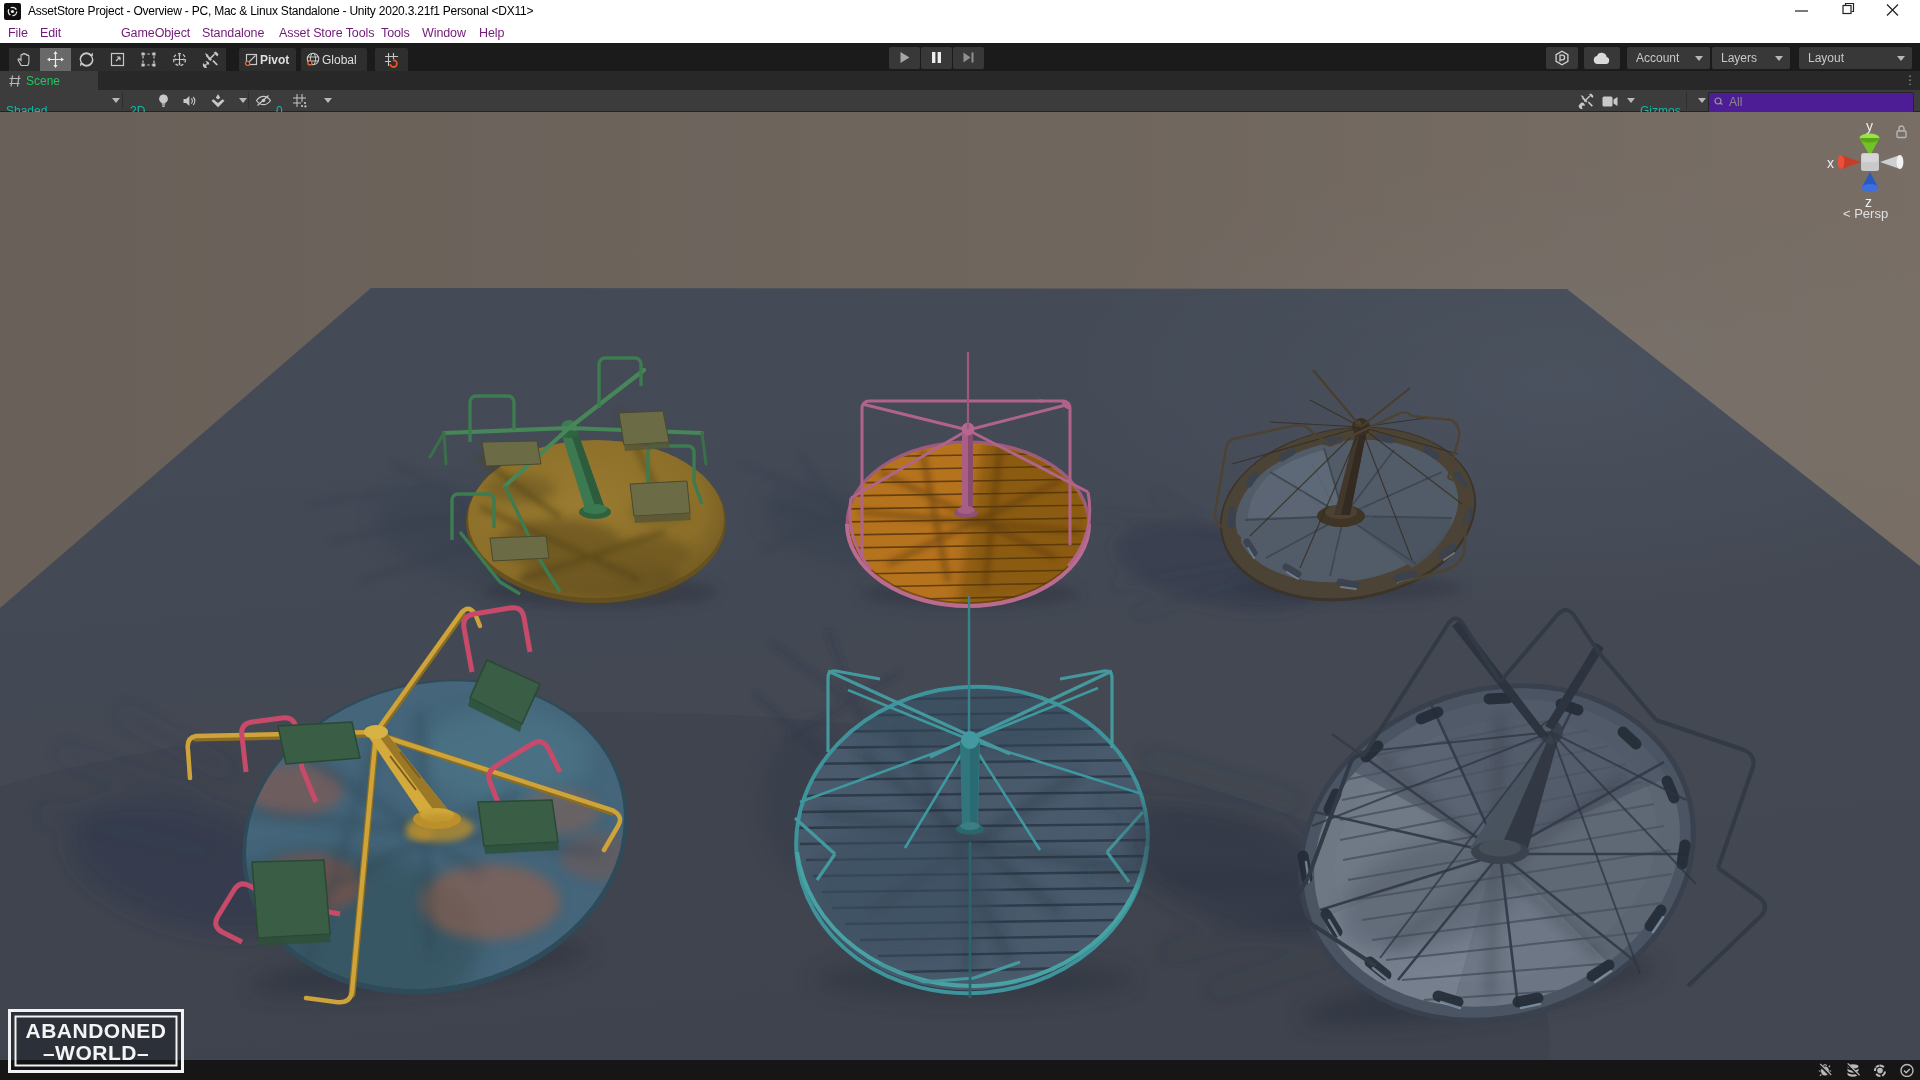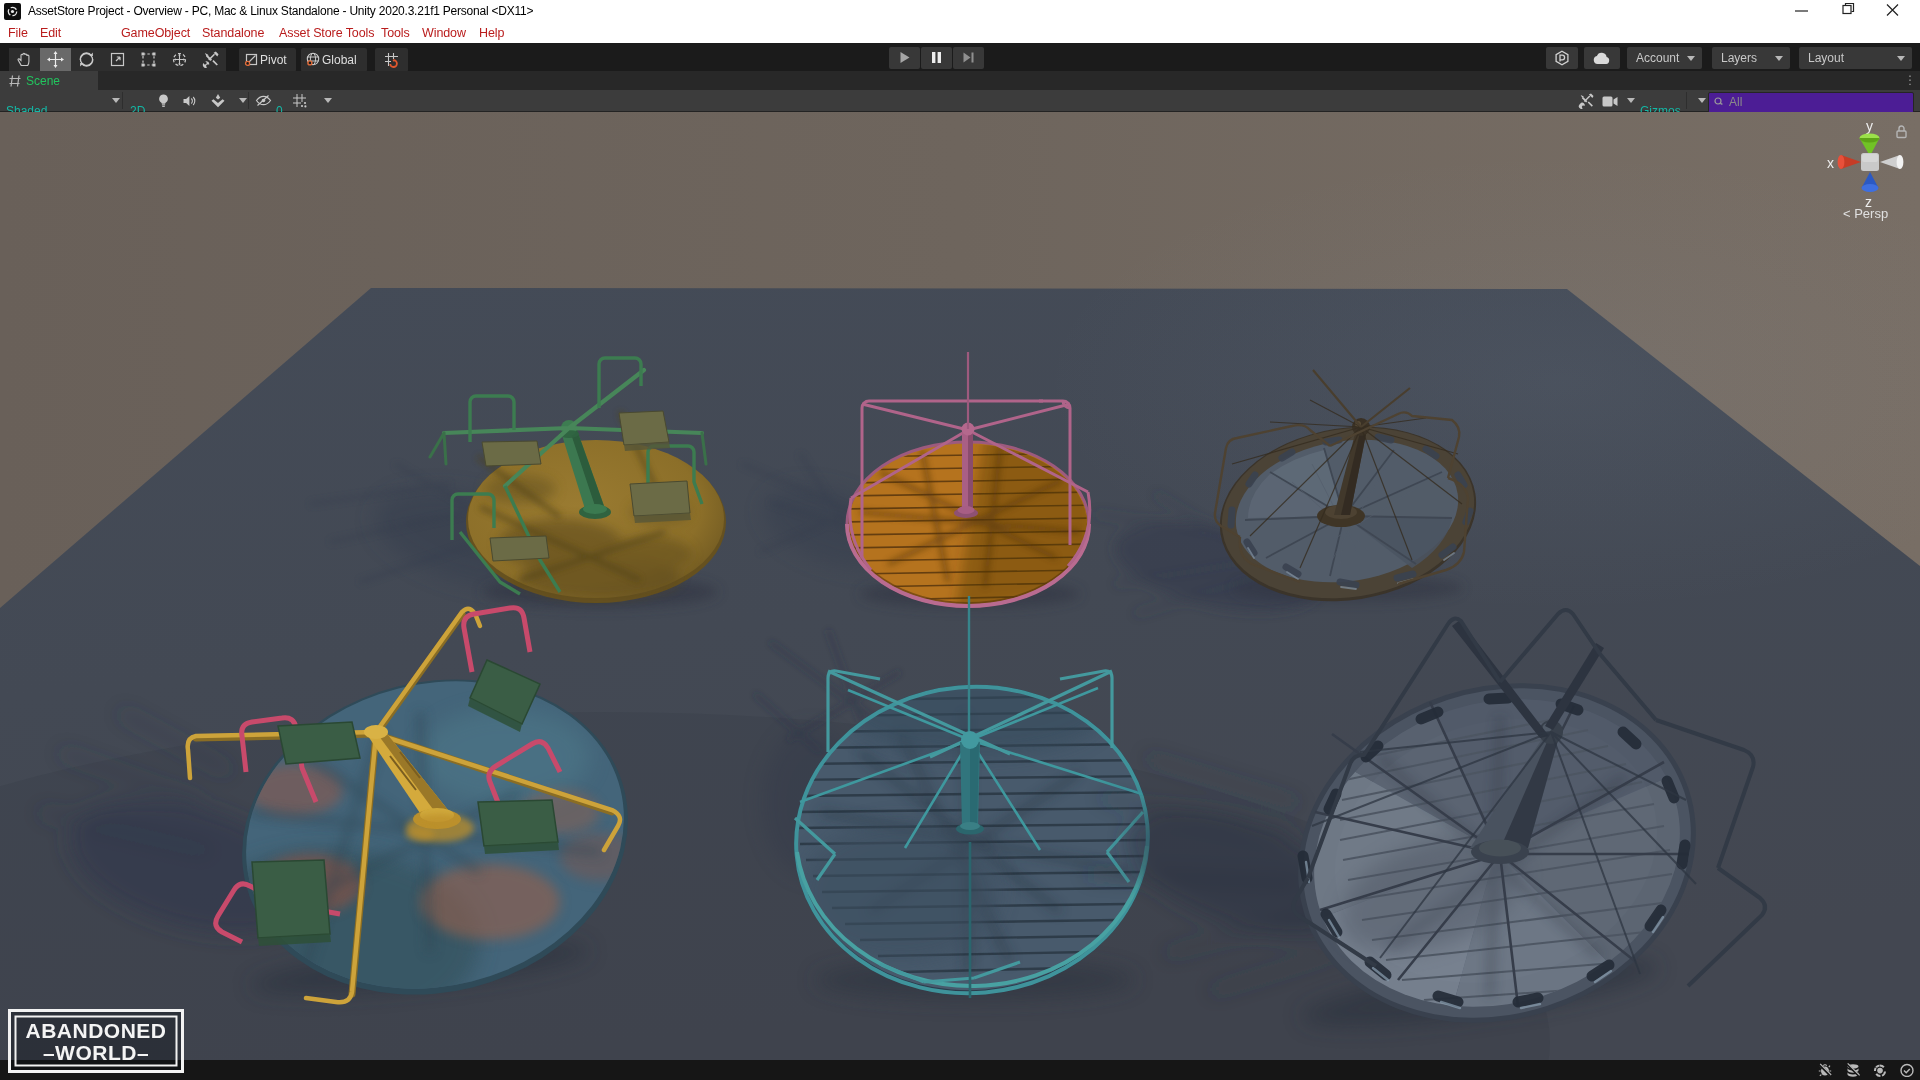--- a/index.html
+++ b/index.html
@@ -4,21 +4,21 @@
 <style>
   html,body{margin:0;padding:0;width:1920px;height:1080px;overflow:hidden;background:#000;}
   *{box-sizing:border-box;font-family:"Liberation Sans", sans-serif;}
   .abs{position:absolute;}
   #app{position:relative;width:1920px;height:1080px;}
   
   #titlebar{position:absolute;left:0;top:0;width:1920px;height:22px;background:#ffffff;}
   #titlebar .ttext{position:absolute;left:28px;top:4px;font-size:12px;letter-spacing:-0.22px;color:#000;white-space:pre;}
   
   #menubar{position:absolute;left:0;top:22px;width:1920px;height:21px;background:#ffffff;}
-  #menubar span{position:absolute;top:3.5px;font-size:12.5px;letter-spacing:-0.1px;color:#b91c1c;}
+  #menubar span{position:absolute;top:3.5px;font-size:12.5px;letter-spacing:-0.1px;color:#701a75;}
   
   #toolbar{position:absolute;left:0;top:43px;width:1920px;height:28px;background:#1b1b1b;}
   .tbtn{position:absolute;top:4.5px;height:24px;background:#2e2e2e;}
   .tbtn.sel{background:#696969;}
   .tbtn svg{display:block;margin:3px auto;}
   .txtbtn{position:absolute;top:4.5px;height:24px;background:#2e2e2e;border-radius:2px;color:#dfdfdf;font-size:12px;line-height:24px;}
   .rbtn{position:absolute;top:4px;height:22px;background:#383838;border-radius:2px;color:#c8c8c8;font-size:12px;line-height:22px;}
   .caret{display:inline-block;width:0;height:0;border-left:4px solid transparent;border-right:4px solid transparent;border-top:5px solid #b8b8b8;vertical-align:middle;margin-left:6px;}
   
   #tabbar{position:absolute;left:0;top:71px;width:1920px;height:19px;background:#282828;}
@@ -118,21 +118,21 @@
     <div class="tbtn" style="left:195px;width:31px;">
         <svg width="17" height="17" viewBox="0 0 17 17">
           <path d="M1.6 12.1a2.9 2.9 0 0 0 3.3 4.6l-.9-2 1-1.3 2.2.2a2.9 2.9 0 0 0-3.9-3.2l1.5 1.4-.6 1.5-1.8.3z" fill="#c8c8c8"></path>
           <path d="M6.8 8.9L12.5 3.2" stroke="#c8c8c8" stroke-width="1.5"></path>
           <path d="M11.6 1.7l3.7 3.7 1.2-2.2L13.8.5z" fill="#c8c8c8"></path>
           <path d="M10.3 10.2l4.4 4.4 1.2-1.2-4.4-4.4z" fill="#c8c8c8"></path>
           <path d="M4.2 5.6L8.6 10l1.4-1.4-4.4-4.4 -1 -.4z" fill="#c8c8c8"></path>
           <path d="M2.9 2.1l1.7 3.3 1.6-1.6L2.9 2z" fill="#c8c8c8"></path>
         </svg>
       </div>
-    <div class="txtbtn" style="left:239px;width:57px;"><svg style="vertical-align:-3px;margin-left:5px;" width="15" height="15" viewBox="0 0 15 15">
+    <div class="txtbtn" style="left:239px;width:57px;font-weight:bold;"><svg style="vertical-align:-3px;margin-left:5px;" width="15" height="15" viewBox="0 0 15 15">
           <rect x="2.5" y="2.5" width="10" height="10" fill="none" stroke="#c8c8c8" stroke-width="1.2"></rect>
           <path d="M3.5 11.5l8-8" stroke="#c8c8c8" stroke-width="1.1"></path>
           <circle cx="3.6" cy="11.4" r="2" fill="#1b1b1b" stroke="#e06c3a" stroke-width="1.4"></circle>
         </svg><span style="margin-left:1px;">Pivot</span></div>
     <div class="txtbtn" style="left:301px;width:66px;"><svg style="vertical-align:-3px;margin-left:4px;" width="16" height="16" viewBox="0 0 16 16">
           <circle cx="8" cy="8" r="5.7" fill="none" stroke="#c8c8c8" stroke-width="1.1"></circle>
           <ellipse cx="8" cy="8" rx="2.6" ry="5.7" fill="none" stroke="#c8c8c8" stroke-width="1"></ellipse>
           <path d="M2.3 6h11.4M2.3 10h11.4" stroke="#c8c8c8" stroke-width="1" fill="none"></path>
           <circle cx="4.9" cy="11.9" r="2" fill="#1b1b1b" stroke="#e06c3a" stroke-width="1.4"></circle>
         </svg><span style="margin-left:1px;">Global</span></div>
@@ -166,21 +166,21 @@
         <svg style="display:block;margin:3px auto;" width="16" height="16" viewBox="0 0 16 16">
           <path d="M8 1.2l5.9 3.4v6.8L8 14.8l-5.9-3.4V4.6z" fill="none" stroke="#d2d2d2" stroke-width="1.3"></path>
           <path d="M6 11.5V5.2h2.3a2.3 2.3 0 1 1 0 4.6H6" fill="none" stroke="#d2d2d2" stroke-width="1.3"></path>
         </svg>
       </div>
     <div class="rbtn" style="left:1584px;width:36px;">
         <svg style="display:block;margin:4.5px auto;" width="18" height="13" viewBox="0 0 18 13">
           <path d="M4.5 12a4 4 0 0 1-.6-7.9A5 5 0 0 1 13.6 5a3.6 3.6 0 0 1-.4 7z" fill="#dadada"></path>
         </svg>
       </div>
-    <div class="rbtn" style="left:1627px;width:75px;padding-left:9px;">Account<span class="caret" style="float:right;margin:9px 7px 0 0;"></span></div>
+    <div class="rbtn" style="left:1627px;width:83px;padding-left:9px;">Account<span class="caret" style="float:right;margin:9px 7px 0 0;"></span></div>
     <div class="rbtn" style="left:1712px;width:78px;padding-left:9px;">Layers<span class="caret" style="float:right;margin:9px 7px 0 0;"></span></div>
     <div class="rbtn" style="left:1799px;width:113px;padding-left:9px;">Layout<span class="caret" style="float:right;margin:9px 7px 0 0;"></span></div>
   </div>
   <div id="tabbar">
     <div id="tab-scene">
         <svg style="position:absolute;left:9px;top:4px;" width="12" height="12" viewBox="0 0 12 12">
           <g stroke="#b9b9b9" stroke-width="1.2" fill="none">
             <path d="M3.5 0.5L2 11.5M10 0.5L8.5 11.5M0.5 3.5h11M0.5 8.5h10"></path>
           </g>
         </svg>

